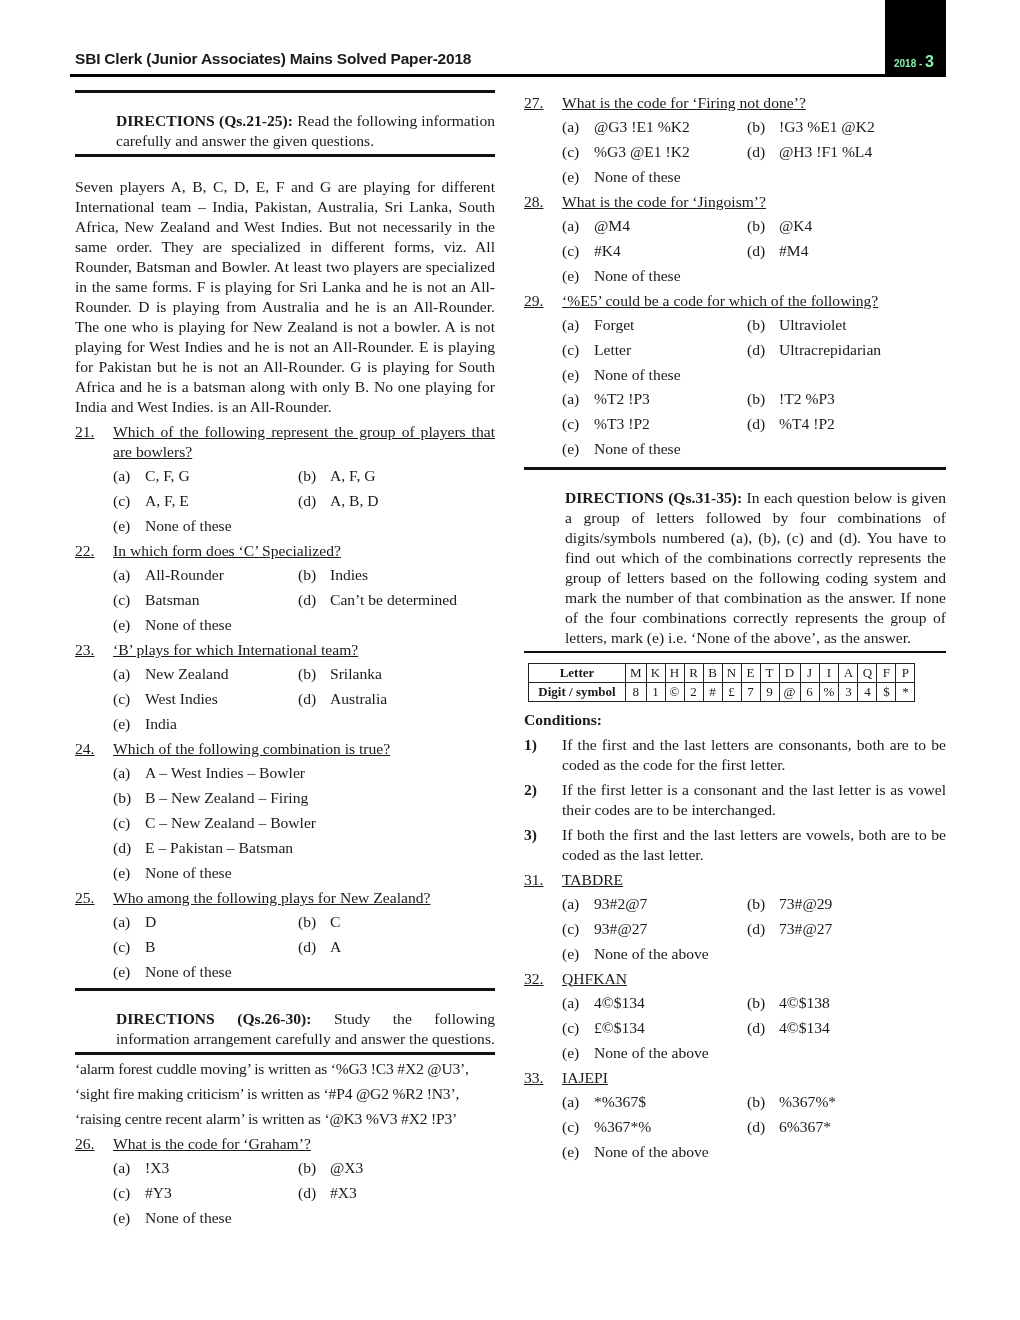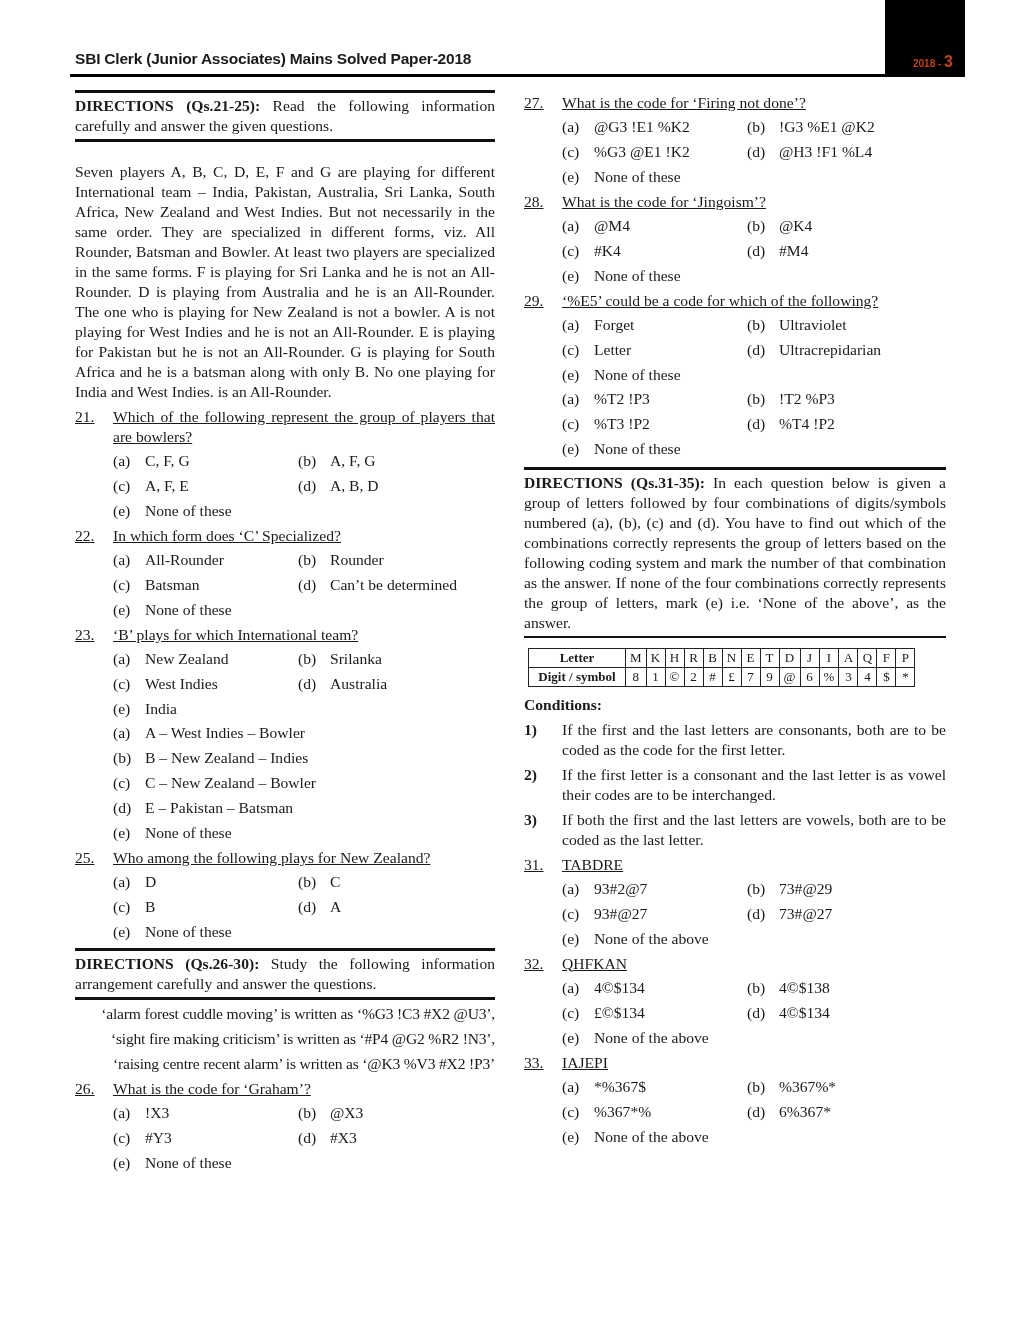--- a/index.html
+++ b/index.html
@@ -1,37 +1,37 @@
 <!DOCTYPE html>
 <html><head>
 <meta charset="utf-8">
 <style>
   html, body { margin: 0; padding: 0; background: #ffffff; }
   body { width: 1020px; height: 1320px; position: relative; overflow: hidden; color: #1a1a1a; }
   .header-title { position: absolute; left: 75px; top: 50px; font-family: "Liberation Sans", sans-serif; font-weight: bold; font-size: 15.5px; letter-spacing: -0.2px; }
   .header-rule { position: absolute; left: 70px; top: 74px; width: 876px; height: 3px; background: #000; }
-  .page-tab { position: absolute; left: 885px; top: 0; width: 80px; height: 77px; background: #000; color: #c2410c; font-family: "Liberation Sans", sans-serif; font-weight: bold; }
+  .page-tab { position: absolute; left: 885px; top: 0; width: 61px; height: 77px; background: #000; color: #86efac; font-family: "Liberation Sans", sans-serif; font-weight: bold; }
   .page-tab .yr { position: absolute; right: 12px; bottom: 6px; font-size: 10px; }
   .page-tab .num { font-size: 16px; }
   .col { position: absolute; font-family: "Liberation Serif", serif; font-size: 15.6px; line-height: 20px; }
   .col-left { left: 75px; top: 90px; width: 420px; }
   .col-right { left: 524px; top: 88px; width: 422px; }
   .rule { height: 3px; background: #111; margin: 0; }
   .rule-thin { height: 1.5px; background: #111; }
-  .dir { text-align: justify; padding: 3px 0 3px 0; }
+  .dir { text-align: justify; padding: 18px 0 3px 0; margin-left: 41px; }
   .dir b { font-weight: bold; }
   .para { text-align: justify; padding-top: 20px; }
   .q { display: flex; margin-top: 5px; text-decoration: underline; }
   .q .qn { width: 38px; flex: none; }
   .q .qt { flex: 1; text-align: justify; }
   .opts { margin-left: 38px; display: grid; grid-template-columns: 185px 1fr; row-gap: 5px; margin-top: 4px; }
   .opt { display: flex; }
   .opt .ol { width: 32px; flex: none; }
   .opt.full { grid-column: 1 / span 2; }
-  .stmt { white-space: nowrap; margin-bottom: 5px; letter-spacing: -0.2px; text-align: right; }
+  .stmt { white-space: nowrap; margin-bottom: 5px; letter-spacing: -0.2px; }
   table.code { border-collapse: collapse; margin: 10px 0 8px 4px; font-size: 13px; line-height: 16px; }
   table.code td { border: 1px solid #222; text-align: center; padding: 1px 4px; min-width: 10px; }
   table.code td.hd { font-weight: bold; width: 84px; padding: 1px 6px; }
   .cond-title { font-weight: bold; margin-top: 6px; }
   .cond { display: flex; margin-top: 5px; }
   .cond .cn { width: 38px; font-weight: bold; flex: none; }
   .cond .ct { flex: 1; text-align: justify; }
 </style>
 </head>
 <body>
@@ -81,21 +81,21 @@
           <span class="qn">22.</span>
           <span class="qt">In which form does ‘C’ Specialized?</span>
         </div>
         <div class="opts">
           <div class="opt">
             <span class="ol">(a)</span>
             <span class="ot">All-Rounder</span>
           </div>
           <div class="opt">
             <span class="ol">(b)</span>
-            <span class="ot">Rounder</span>
+            <span class="ot">Indies</span>
           </div>
           <div class="opt">
             <span class="ol">(c)</span>
             <span class="ot">Batsman</span>
           </div>
           <div class="opt">
             <span class="ol">(d)</span>
             <span class="ot">Can’t be determined</span>
           </div>
           <div class="opt full">
@@ -126,28 +126,32 @@
             <span class="ol">(d)</span>
             <span class="ot">Australia</span>
           </div>
           <div class="opt full">
             <span class="ol">(e)</span>
             <span class="ot">India</span>
           </div>
         </div>
       </div>
       <div>
+        <div class="q">
+          <span class="qn">24.</span>
+          <span class="qt">Which of the following combination is true?</span>
+        </div>
         <div class="opts">
           <div class="opt full">
             <span class="ol">(a)</span>
             <span class="ot">A – West Indies – Bowler</span>
           </div>
           <div class="opt full">
             <span class="ol">(b)</span>
-            <span class="ot">B – New Zealand – Indies</span>
+            <span class="ot">B – New Zealand – Firing</span>
           </div>
           <div class="opt full">
             <span class="ol">(c)</span>
             <span class="ot">C – New Zealand – Bowler</span>
           </div>
           <div class="opt full">
             <span class="ol">(d)</span>
             <span class="ot">E – Pakistan – Batsman</span>
           </div>
           <div class="opt full">

